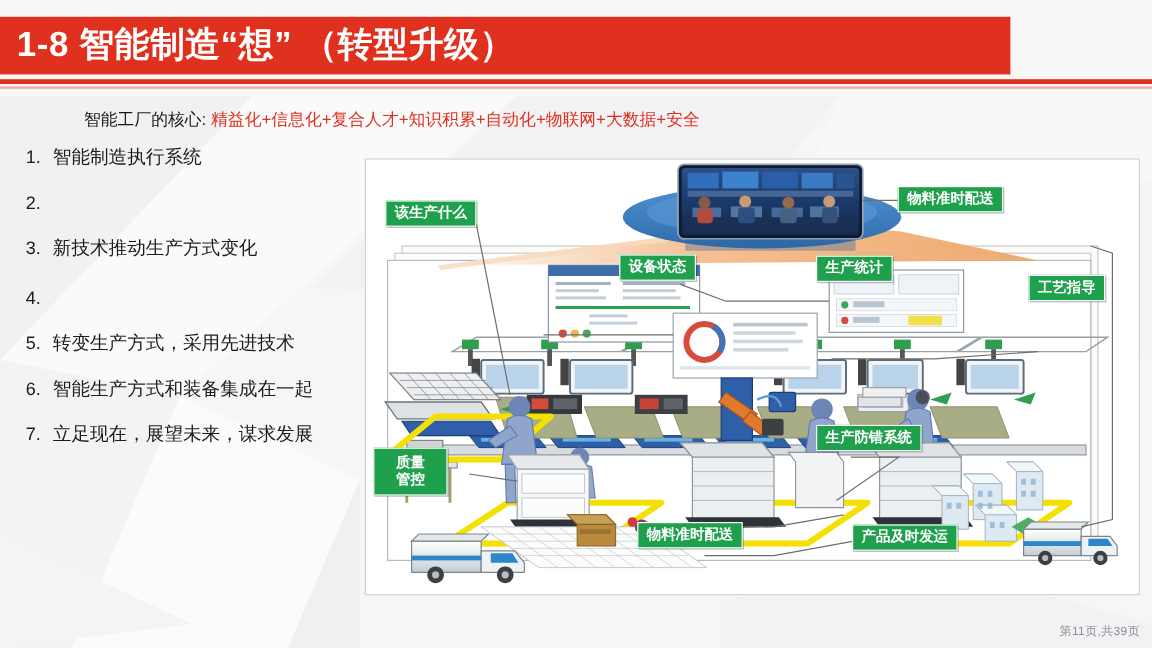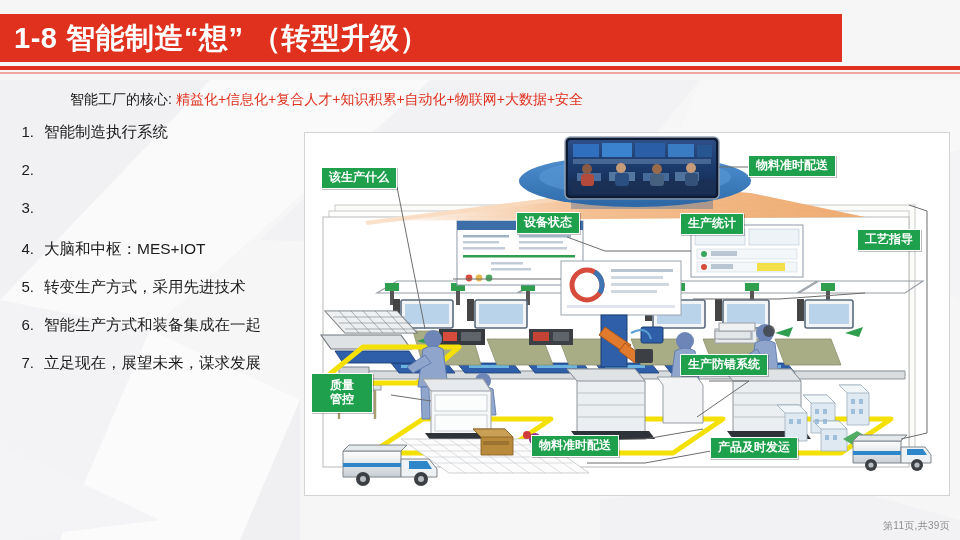--- a/index.html
+++ b/index.html
@@ -111,24 +111,24 @@
   <div class="list">
     <div class="list-item">
       <span class="num">1.</span>
       <span class="txt">智能制造执行系统</span>
     </div>
     <div class="list-item">
       <span class="num">2.</span>
     </div>
     <div class="list-item">
       <span class="num">3.</span>
+      <span class="txt">新技术推动生产方式变化</span>
     </div>
     <div class="list-item gap">
       <span class="num">4.</span>
-      <span class="txt">大脑和中枢：MES+IOT</span>
     </div>
     <div class="list-item">
       <span class="num">5.</span>
       <span class="txt">转变生产方式，采用先进技术</span>
     </div>
     <div class="list-item">
       <span class="num">6.</span>
       <span class="txt">智能生产方式和装备集成在一起</span>
     </div>
     <div class="list-item">

